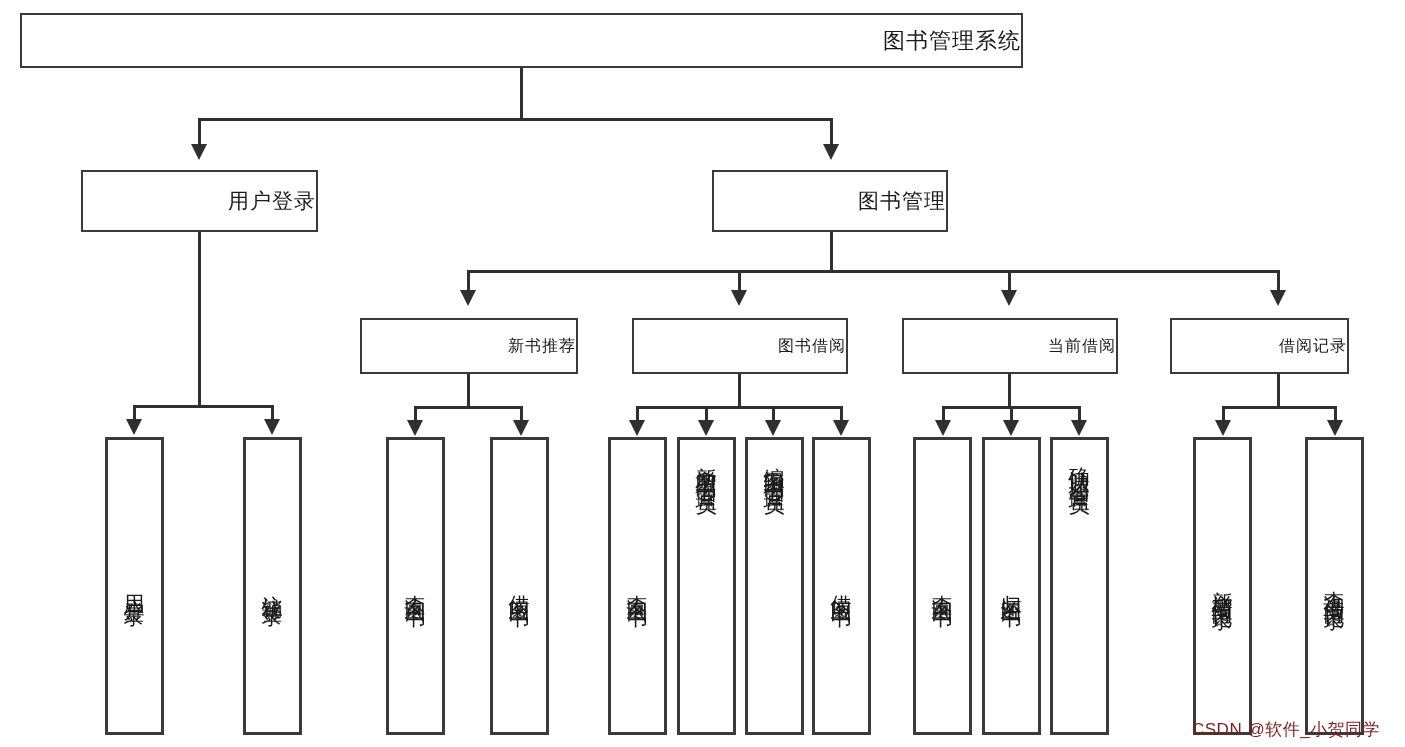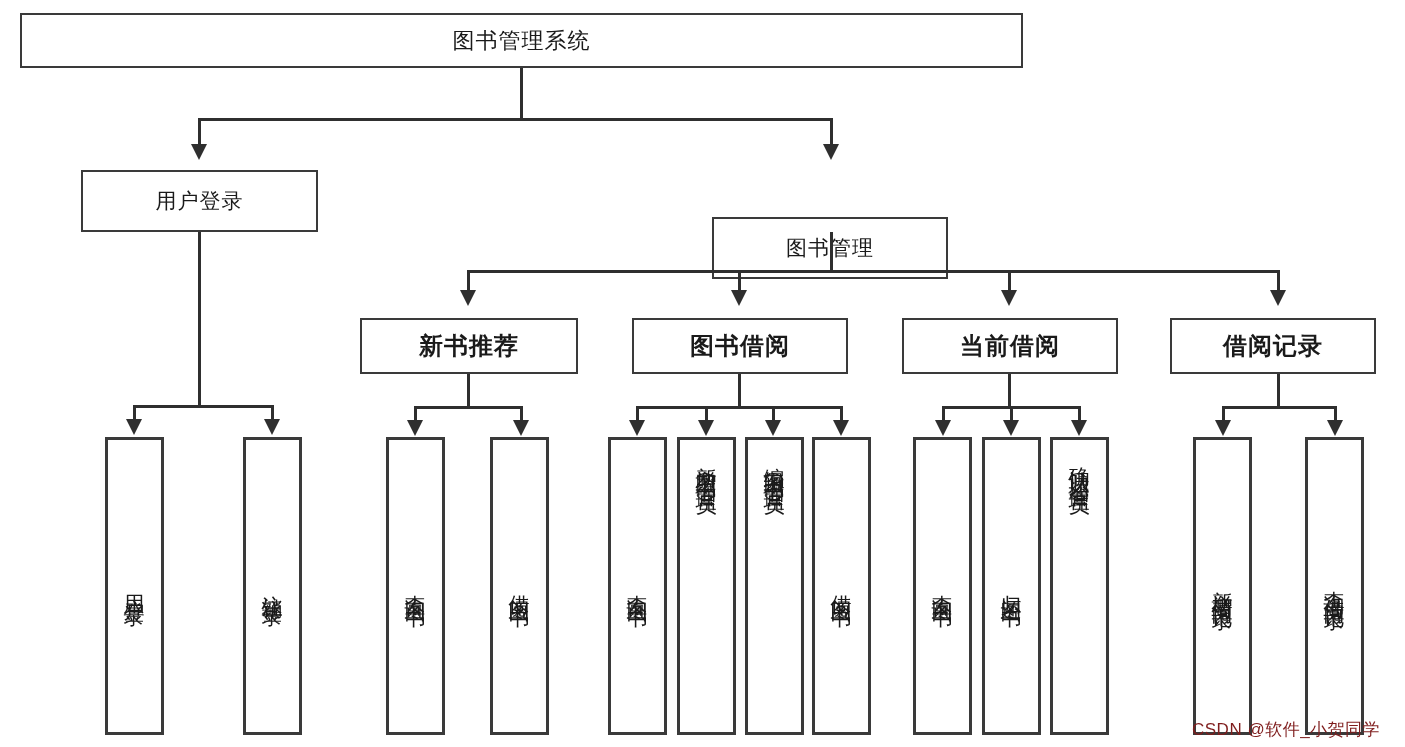--- a/index.html
+++ b/index.html
@@ -16,33 +16,33 @@
     overflow:hidden;
   }
   
   .node{
     position:absolute;
     box-sizing:border-box;
     background:#ffffff;
     border:2.5px solid #3a3a3a;
     display:flex;
     align-items:center;
-    justify-content:center;
+    justify-content:flex-end;
     text-align:center;
     color:#1a1a1a;
   }
   .node .lbl{
     font-size:21px;
     line-height:1.25;
     letter-spacing:1px;
     white-space:nowrap;
   }
   .node.root .lbl{font-size:22px;}
   .node.lvl2 .lbl{font-size:21px;}
-  .node.lvl3 .lbl{font-size:24px;font-weight:bold;}
+  .node.lvl3 .lbl{font-size:16px;}
 
   
   .node.leaf{
     border-width:3px;
     align-items:flex-start;
     justify-content:center;
     padding-top:0;
   }
   .node.leaf .lbl{
     writing-mode:vertical-rl;
@@ -96,21 +96,21 @@
   <div class="hline" style="left:198px;top:118px;width:634px;"></div>
 
   <div class="vline" style="left:198px;top:118px;height:28px;"></div>
   <div class="arrow" style="left:191px;top:144px;"></div>
   <div class="vline" style="left:830px;top:118px;height:28px;"></div>
   <div class="arrow" style="left:823px;top:144px;"></div>
 
   <div class="node lvl2" style="left:81px;top:170px;width:237px;height:62px;">
     <span class="lbl">用户登录</span>
   </div>
-  <div class="node lvl2" style="left:712px;top:170px;width:236px;height:62px;margin-top:47px;">
+  <div class="node lvl2" style="left:712px;top:170px;width:236px;height:62px;">
     <span class="lbl">图书管理</span>
   </div>
 
   <div class="vline" style="left:198px;top:232px;height:175px;"></div>
   <div class="hline" style="left:133px;top:405px;width:140px;"></div>
   <div class="vline" style="left:133px;top:405px;height:16px;"></div>
   <div class="arrow" style="left:126px;top:419px;"></div>
   <div class="vline" style="left:271px;top:405px;height:16px;"></div>
   <div class="arrow" style="left:264px;top:419px;"></div>
 
@@ -127,21 +127,21 @@
 
   <div class="node lvl3" style="left:360px;top:318px;width:218px;height:56px;">
     <span class="lbl">新书推荐</span>
   </div>
   <div class="node lvl3" style="left:902px;top:318px;width:216px;height:56px;">
     <span class="lbl">当前借阅</span>
   </div>
   <div class="node lvl3" style="left:632px;top:318px;width:216px;height:56px;">
     <span class="lbl">图书借阅</span>
   </div>
-  <div class="node lvl3" style="left:1170px;top:318px;width:206px;height:56px;">
+  <div class="node lvl3" style="left:1170px;top:318px;width:179px;height:56px;">
     <span class="lbl">借阅记录</span>
   </div>
 
   <div class="vline" style="left:467px;top:374px;height:34px;"></div>
   <div class="hline" style="left:414px;top:406px;width:108px;"></div>
   <div class="vline" style="left:414px;top:406px;height:16px;"></div>
   <div class="arrow" style="left:407px;top:420px;"></div>
   <div class="vline" style="left:520px;top:406px;height:16px;"></div>
   <div class="arrow" style="left:513px;top:420px;"></div>
 

